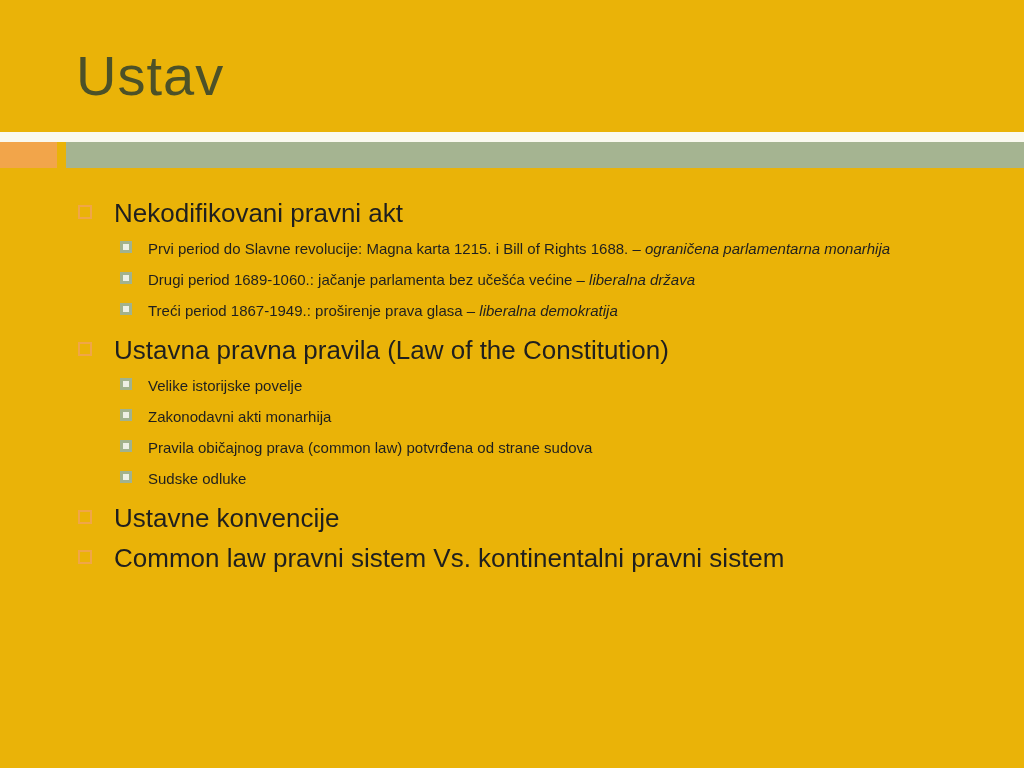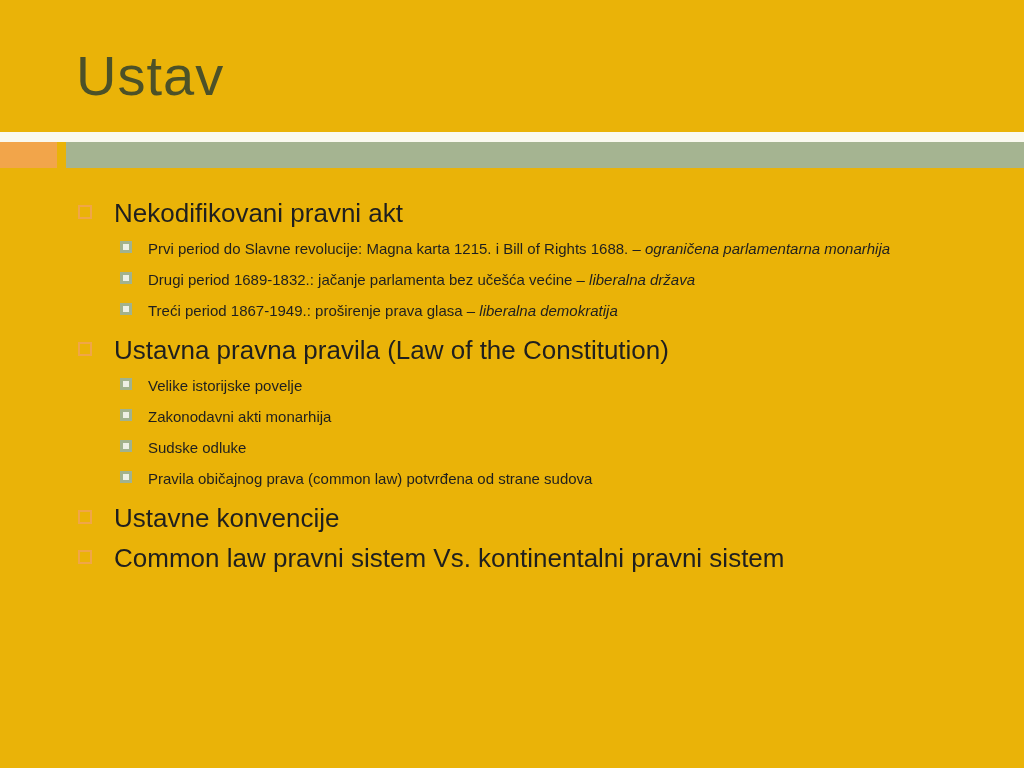--- a/index.html
+++ b/index.html
@@ -121,21 +121,21 @@
       <span class="txt"><span>Nekodifikovani pravni akt</span><span class="it"></span></span>
     </div>
 
     <div class="item l2">
       <span class="bullet2"></span>
       <span class="txt"><span>Prvi period do Slavne revolucije: Magna karta 1215. i Bill of Rights 1688. – </span><span class="it">ograničena parlamentarna monarhija</span></span>
     </div>
 
     <div class="item l2">
       <span class="bullet2"></span>
-      <span class="txt"><span>Drugi period 1689-1832.: jačanje parlamenta bez učešća većine – </span><span class="it">liberalna država</span></span>
+      <span class="txt"><span>Drugi period 1689-1060.: jačanje parlamenta bez učešća većine – </span><span class="it">liberalna država</span></span>
     </div>
 
     <div class="item l2">
       <span class="bullet2"></span>
       <span class="txt"><span>Treći period 1867-1949.: proširenje prava glasa – </span><span class="it">liberalna demokratija</span></span>
     </div>
 
     <div class="item l1">
       <span class="bullet1"></span>
       <span class="txt"><span>Ustavna pravna pravila (Law of the Constitution)</span><span class="it"></span></span>
@@ -146,26 +146,26 @@
       <span class="txt"><span>Velike istorijske povelje</span><span class="it"></span></span>
     </div>
 
     <div class="item l2">
       <span class="bullet2"></span>
       <span class="txt"><span>Zakonodavni akti monarhija</span><span class="it"></span></span>
     </div>
 
     <div class="item l2">
       <span class="bullet2"></span>
-      <span class="txt"><span>Sudske odluke</span><span class="it"></span></span>
+      <span class="txt"><span>Pravila običajnog prava (common law) potvrđena od strane sudova</span><span class="it"></span></span>
     </div>
 
     <div class="item l2">
       <span class="bullet2"></span>
-      <span class="txt"><span>Pravila običajnog prava (common law) potvrđena od strane sudova</span><span class="it"></span></span>
+      <span class="txt"><span>Sudske odluke</span><span class="it"></span></span>
     </div>
 
     <div class="item l1">
       <span class="bullet1"></span>
       <span class="txt"><span>Ustavne konvencije</span><span class="it"></span></span>
     </div>
 
 
     <div class="item l1">
       <span class="bullet1"></span>

